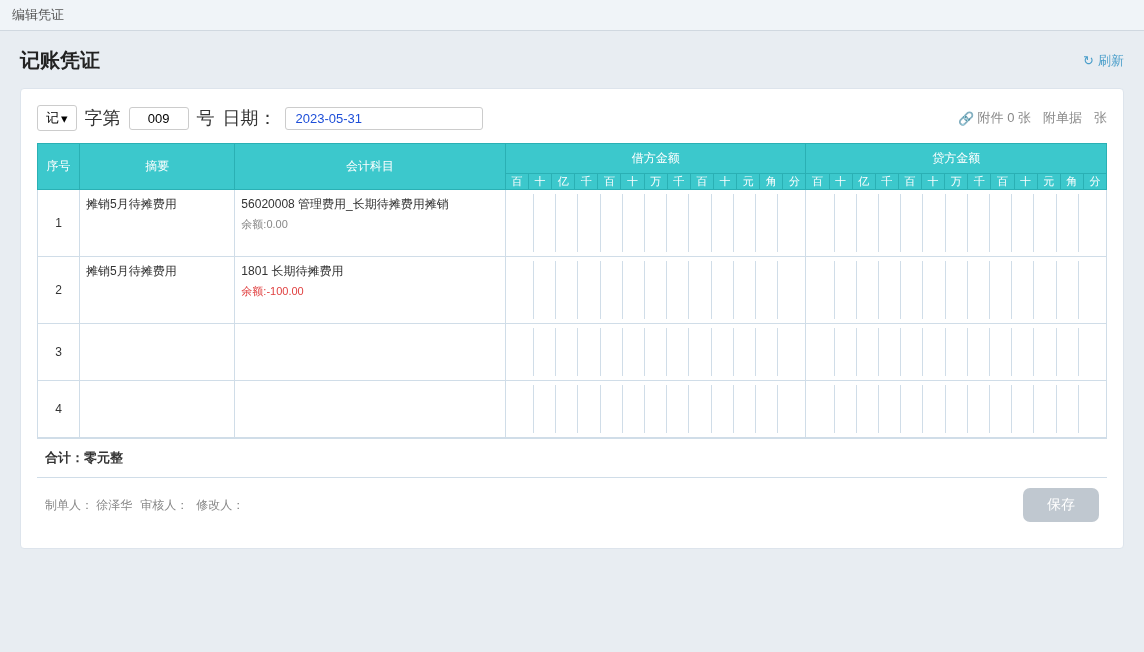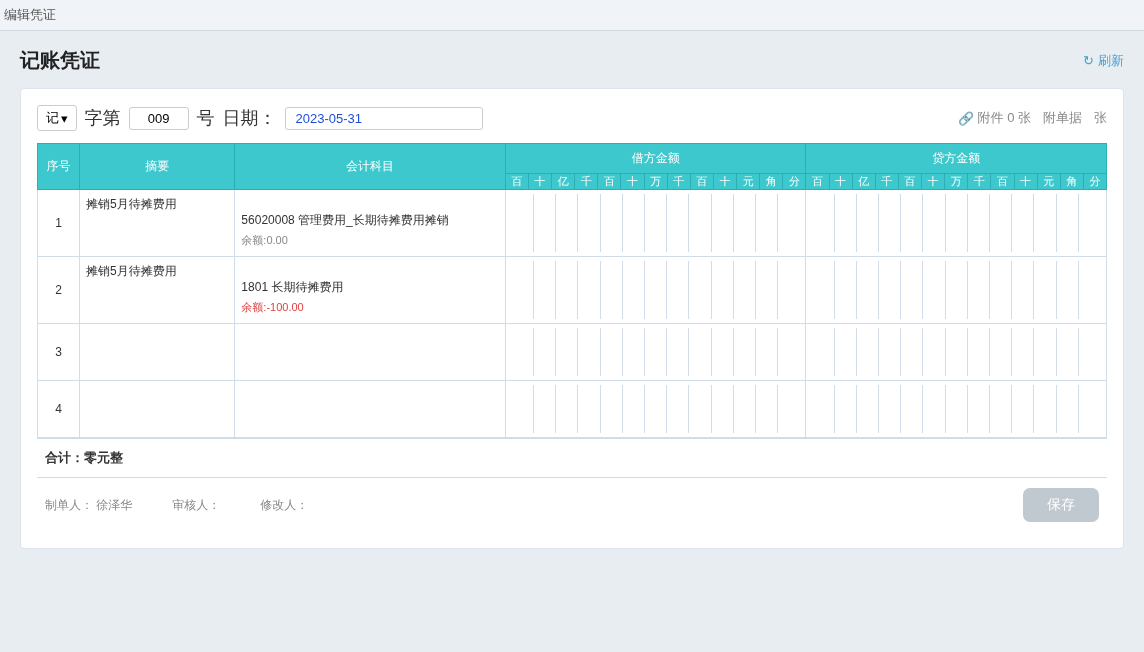--- a/index.html
+++ b/index.html
@@ -5,21 +5,21 @@
     * { box-sizing: border-box; margin: 0; padding: 0; }
     body {
       font-family: 'Microsoft YaHei', Arial, sans-serif;
       background: #e8edf2;
       font-size: 13px;
       color: #333;
     }
     .window-titlebar {
       background: #f0f4f8;
       border-bottom: 1px solid #d0d8e0;
-      padding: 6px 4px;
+      padding: 6px 12px;
       font-size: 13px;
       color: #555;
     }
     .page-container {
       padding: 16px 20px;
       min-height: 640px;
     }
     .page-header {
       display: flex;
       justify-content: space-between;
@@ -125,21 +125,21 @@
       text-align: center;
       vertical-align: middle;
       color: #333;
     }
     .row-data .summary-cell {
       vertical-align: top;
       padding-top: 6px;
     }
     .row-data .account-cell {
       vertical-align: top;
-      padding-top: 22px;
+      padding-top: 6px;
     }
     .account-name {
       font-size: 12px;
       color: #333;
       margin-bottom: 4px;
     }
     .account-balance {
       font-size: 11px;
       color: #888;
     }
@@ -160,21 +160,21 @@
       border-top: 1px solid #d0dde8;
       padding: 10px 8px;
       display: flex;
       align-items: center;
       justify-content: space-between;
       color: #888;
       font-size: 12px;
     }
     .meta-fields {
       display: flex;
-      gap: 40px;
+      gap: 8px;
     }
     .save-btn {
       background: #c0c8d0;
       color: #fff;
       border: none;
       padding: 8px 24px;
       border-radius: 7px;
       font-size: 14px;
       cursor: pointer;
     }

